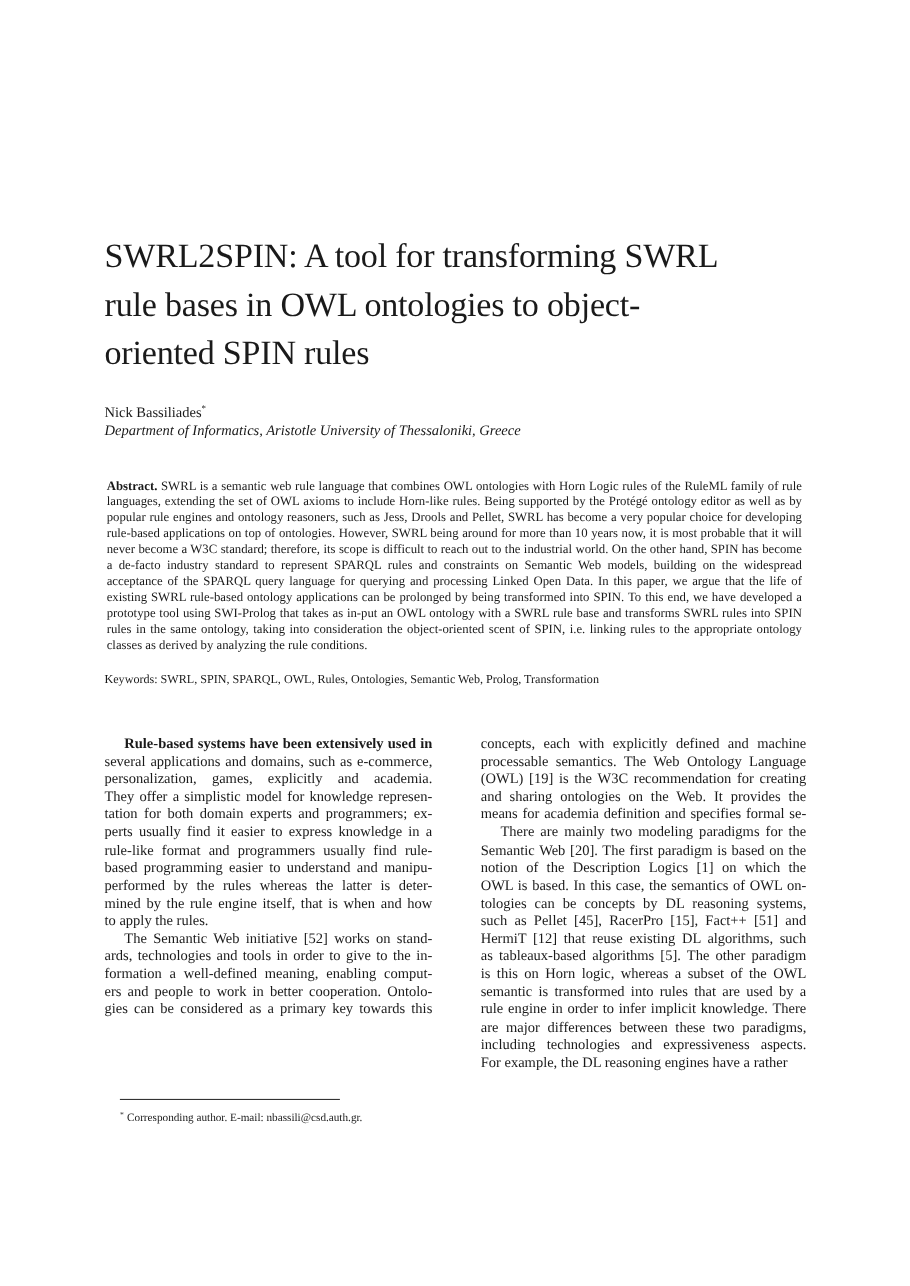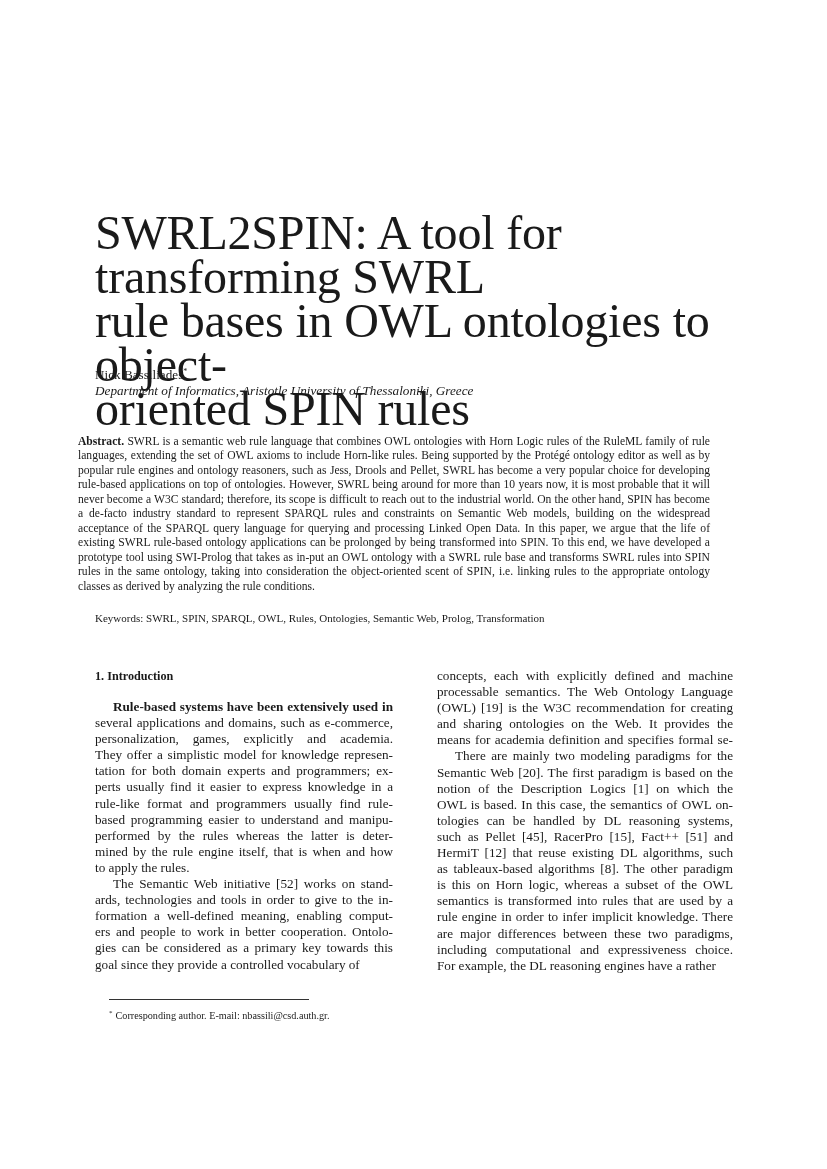--- a/index.html
+++ b/index.html
@@ -1,24 +1,24 @@
 <!DOCTYPE html>
 <html><head>
   <meta charset="utf-8">
   <style>
     html, body { margin: 0; padding: 0; background: #ffffff; }
     body { width: 827px; height: 1169px; position: relative; overflow: hidden;
            font-family: "Liberation Serif", "DejaVu Serif", serif; color: #1a1a1a; }
     .page { position: absolute; left: 0; top: 0; width: 827px; height: 1169px; }
     .title { position: absolute; left: 95px; top: 211px; width: 660px;
-             font-size: 48px; line-height: 44px; font-weight: normal; margin: 0; letter-spacing: -0.2px; }
+             font-size: 31px; line-height: 44px; font-weight: normal; margin: 0; letter-spacing: -0.2px; }
     .author { position: absolute; left: 95px; top: 364px; font-size: 13.2px; line-height: 16px; }
     .author sup { font-size: 8px; vertical-align: 5px; }
     .affil { position: absolute; left: 95px; top: 383px; font-size: 13.2px; line-height: 16px; font-style: italic; }
-    .abstract { position: absolute; left: 78px; top: 435px; width: 632px;
+    .abstract { position: absolute; left: 97px; top: 435px; width: 632px;
                 font-size: 11.6px; line-height: 14.45px; text-align: justify; margin: 0; }
     .abstract b { font-weight: bold; }
     .keywords { position: absolute; left: 95px; top: 611px; width: 632px; font-size: 11px; line-height: 14.45px; margin: 0; }
     .col { position: absolute; top: 668px; width: 298px; font-size: 13.2px; line-height: 16.1px; }
     .col-left { left: 95px; }
     .col-right { left: 437px; width: 296px; }
     .col p { margin: 0; text-align: justify; }
     .section-heading { font-weight: bold; font-size: 12.2px; margin: 0 0 15px 0; line-height: 16px; }
     .line { display: block; text-align: justify; text-align-last: justify; white-space: nowrap; }
     .line.last { text-align-last: left; }
@@ -44,69 +44,67 @@
   <div class="affil">Department of Informatics, Aristotle University of Thessaloniki, Greece</div>
 
   <p class="abstract">
     <b>Abstract.</b>
     <span>SWRL is a semantic web rule language that combines OWL ontologies with Horn Logic rules of the RuleML family of rule languages, extending the set of OWL axioms to include Horn-like rules. Being supported by the Protégé ontology editor as well as by popular rule engines and ontology reasoners, such as Jess, Drools and Pellet, SWRL has become a very popular choice for developing rule-based applications on top of ontologies. However, SWRL being around for more than 10 years now, it is most probable that it will never become a W3C standard; therefore, its scope is difficult to reach out to the industrial world. On the other hand, SPIN has become a de-facto industry standard to represent SPARQL rules and constraints on Semantic Web models, building on the widespread acceptance of the SPARQL query language for querying and processing Linked Open Data. In this paper, we argue that the life of existing SWRL rule-based ontology applications can be prolonged by being transformed into SPIN. To this end, we have developed a prototype tool using SWI-Prolog that takes as in-put an OWL ontology with a SWRL rule base and transforms SWRL rules into SPIN rules in the same ontology, taking into consideration the object-oriented scent of SPIN, i.e. linking rules to the appropriate ontology classes as derived by analyzing the rule conditions.</span>
   </p>
 
   <p class="keywords">Keywords: SWRL, SPIN, SPARQL, OWL, Rules, Ontologies, Semantic Web, Prolog, Transformation</p>
 
   <div class="col col-left">
-    <h2 class="section-heading">1. Introduction</h2>
     <div id="left-col-body">
         <p>
           <span class="line" style="text-indent: 18px; font-weight: bold;">Rule-based systems have been extensively used in</span>
           <span class="line">several applications and domains, such as e-commerce,</span>
           <span class="line">personalization, games, explicitly and academia.</span>
           <span class="line">They offer a simplistic model for knowledge represen-</span>
           <span class="line">tation for both domain experts and programmers; ex-</span>
           <span class="line">perts usually find it easier to express knowledge in a</span>
           <span class="line">rule-like format and programmers usually find rule-</span>
           <span class="line">based programming easier to understand and manipu-</span>
           <span class="line">performed by the rules whereas the latter is deter-</span>
           <span class="line">mined by the rule engine itself, that is when and how</span>
           <span class="line last">to apply the rules.</span>
         </p>
         <p>
           <span class="line" style="text-indent: 18px;">The Semantic Web initiative [52] works on stand-</span>
           <span class="line">ards, technologies and tools in order to give to the in-</span>
           <span class="line">formation a well-defined meaning, enabling comput-</span>
           <span class="line">ers and people to work in better cooperation. Ontolo-</span>
           <span class="line">gies can be considered as a primary key towards this</span>
-          <span class="line last">goal since they provide a controlled vocabulary of</span>
         </p>
       </div>
   </div>
 
   <div class="col col-right">
     <div id="right-col-body">
         <p>
           <span class="line">concepts, each with explicitly defined and machine</span>
           <span class="line">processable semantics. The Web Ontology Language</span>
           <span class="line">(OWL) [19] is the W3C recommendation for creating</span>
           <span class="line">and sharing ontologies on the Web. It provides the</span>
           <span class="line">means for academia definition and specifies formal se-</span>
         </p>
         <p>
           <span class="line" style="text-indent: 18px;">There are mainly two modeling paradigms for the</span>
           <span class="line">Semantic Web [20]. The first paradigm is based on the</span>
           <span class="line">notion of the Description Logics [1] on which the</span>
           <span class="line">OWL is based. In this case, the semantics of OWL on-</span>
-          <span class="line">tologies can be handled by DL reasoning systems,</span>
+          <span class="line">tologies can be concepts by DL reasoning systems,</span>
           <span class="line">such as Pellet [45], RacerPro [15], Fact++ [51] and</span>
           <span class="line">HermiT [12] that reuse existing DL algorithms, such</span>
-          <span class="line">as tableaux-based algorithms [8]. The other paradigm</span>
+          <span class="line">as tableaux-based algorithms [5]. The other paradigm</span>
           <span class="line">is this on Horn logic, whereas a subset of the OWL</span>
-          <span class="line">semantics is transformed into rules that are used by a</span>
+          <span class="line">semantic is transformed into rules that are used by a</span>
           <span class="line">rule engine in order to infer implicit knowledge. There</span>
           <span class="line">are major differences between these two paradigms,</span>
-          <span class="line">including computational and expressiveness choice.</span>
+          <span class="line">including technologies and expressiveness aspects.</span>
           <span class="line last">For example, the DL reasoning engines have a rather</span>
         </p>
       </div>
   </div>
 
   <div class="footnote-rule"></div>
   <div class="footnote">
     <sup>*</sup><span>Corresponding author. E-mail: nbassili@csd.auth.gr.</span>
   </div>
 

